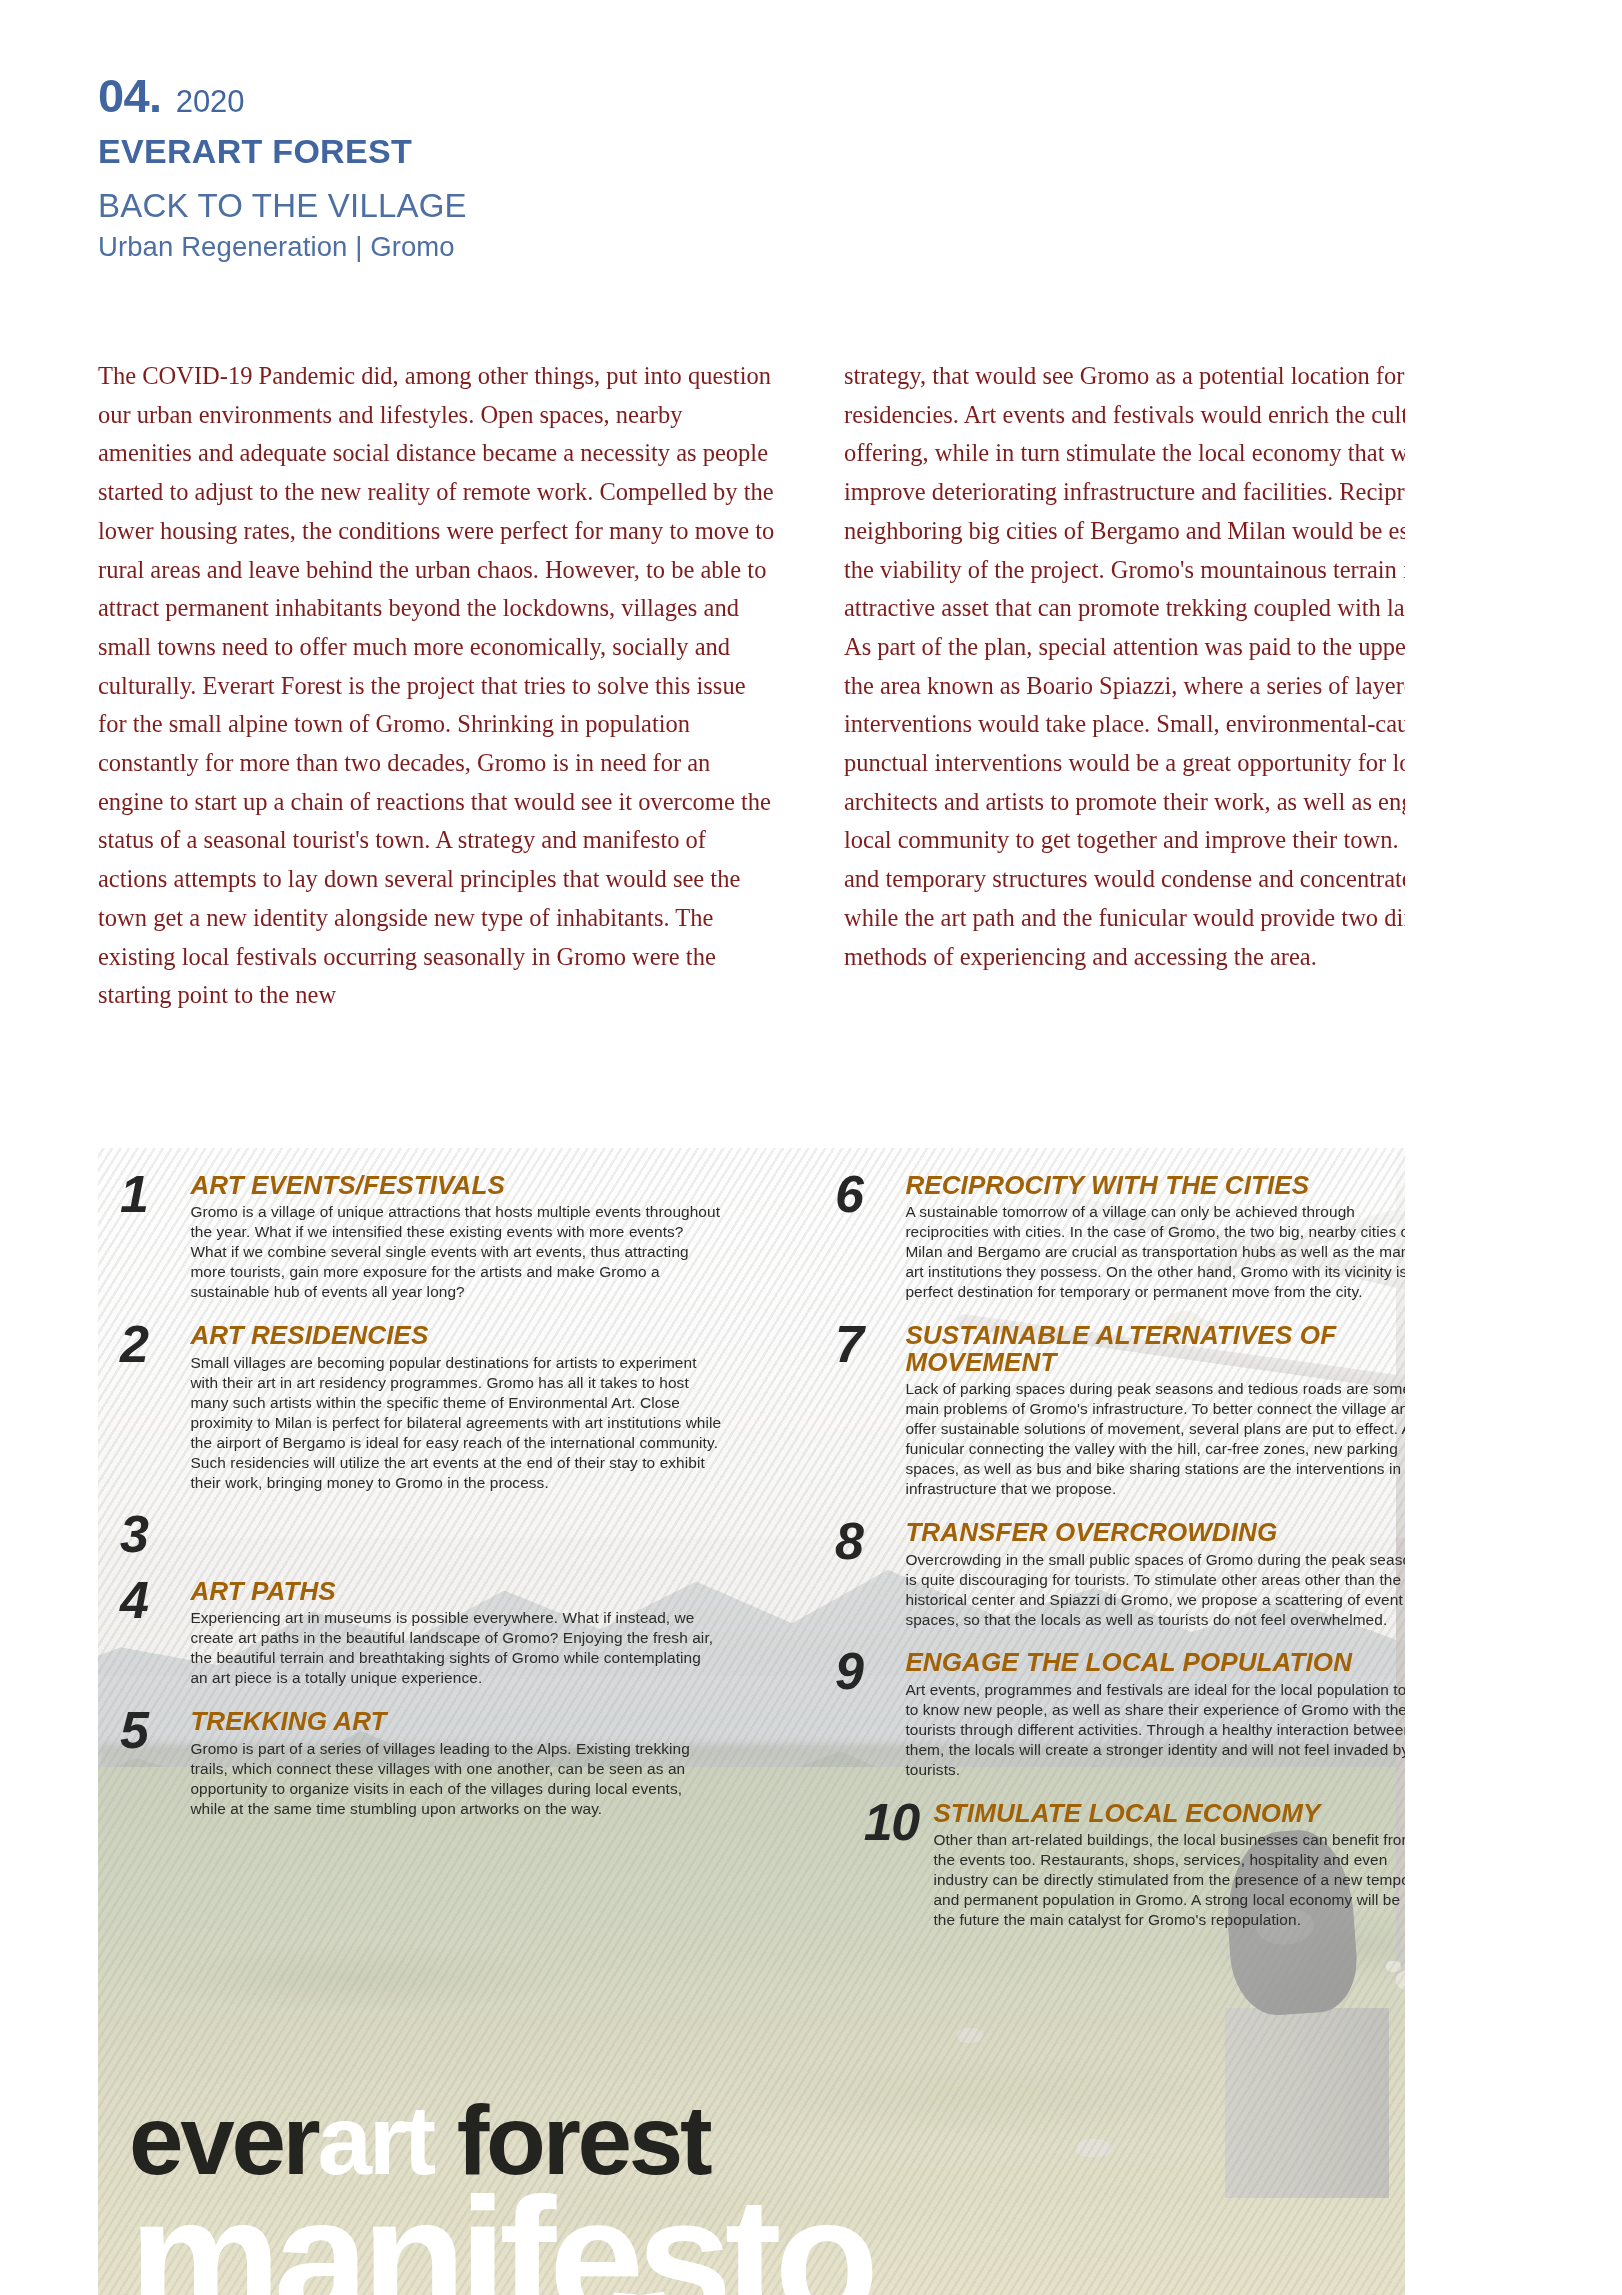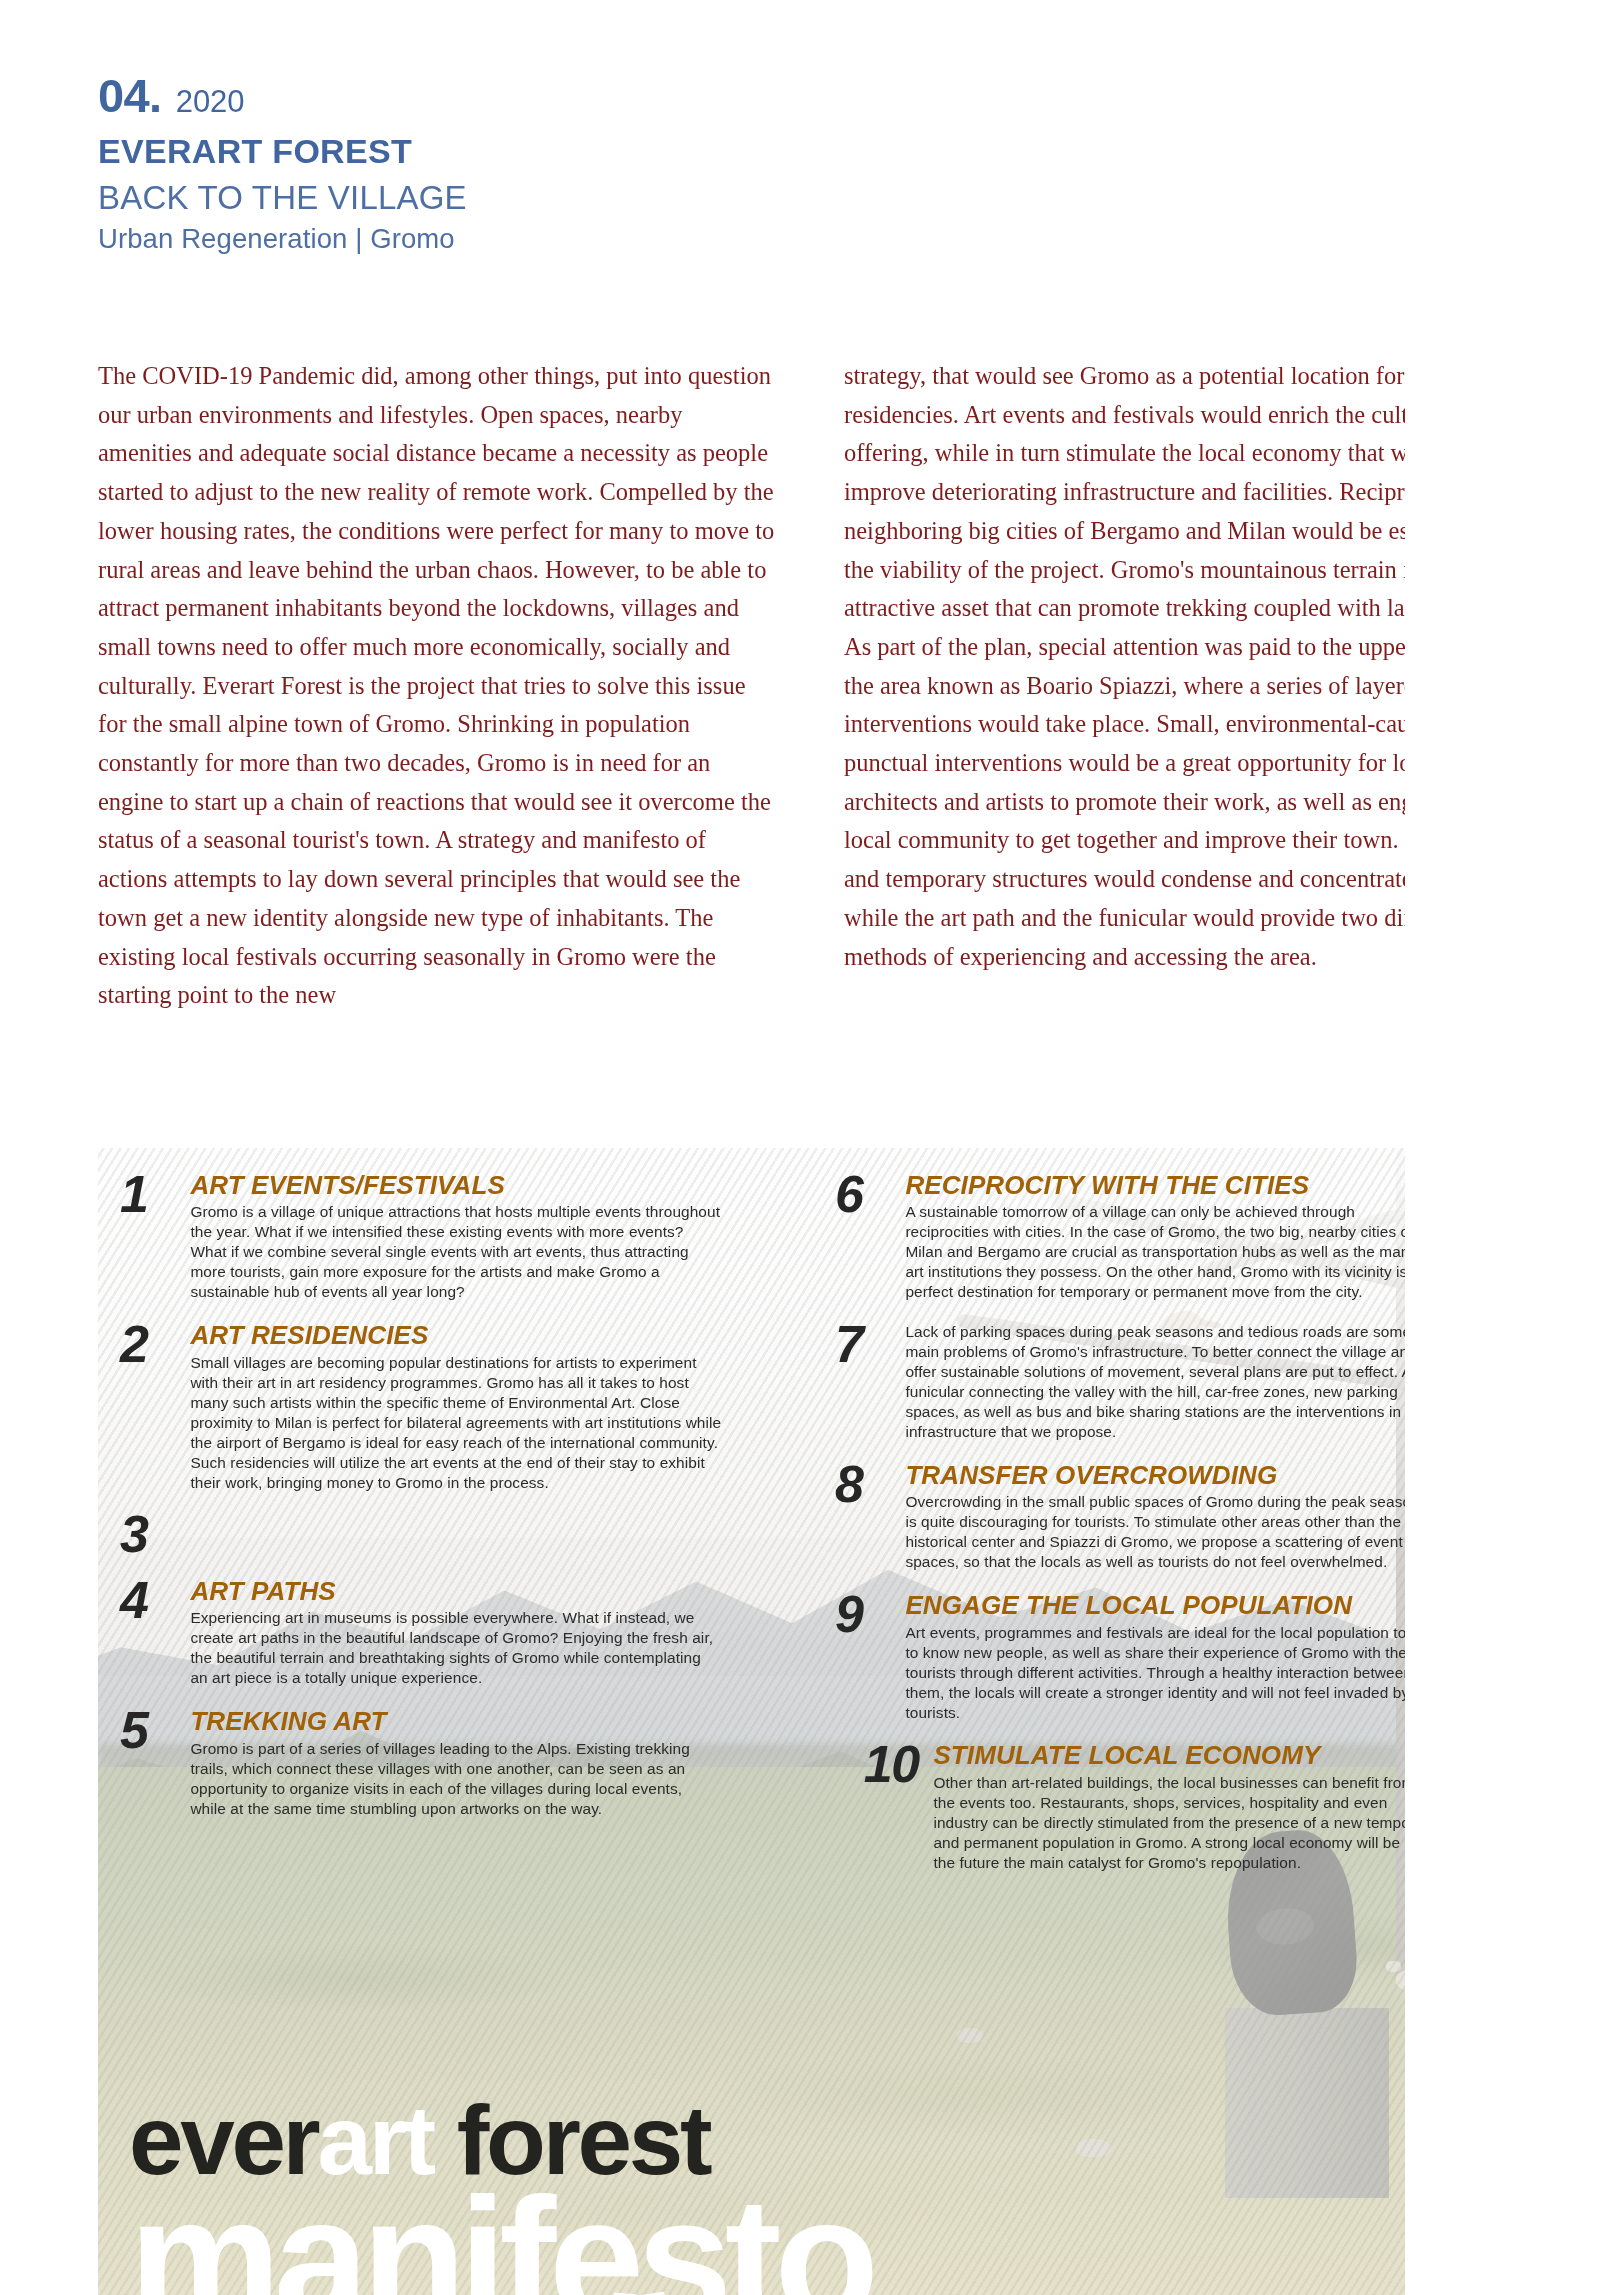--- a/index.html
+++ b/index.html
@@ -18,21 +18,21 @@
   .proj-num{
     font-size:47px;font-weight:700;color:#41659E;letter-spacing:-0.7px;line-height:1;
   }
   .proj-year{font-size:31px;font-weight:400;color:#41659E;line-height:1;}
   .proj-title{
     font-size:34px;font-weight:700;color:#41659E;letter-spacing:0.3px;
     margin-top:14.4px;line-height:1.08;
   }
   .proj-sub{
     font-size:33px;font-weight:400;color:#4E6FA3;letter-spacing:0.2px;
-    margin-top:10px;line-height:1.1;
+    margin-top:18px;line-height:1.1;
   }
   .proj-meta{
     font-size:27.5px;font-weight:400;color:#4E6FA3;letter-spacing:0.1px;
     margin-top:7.9px;line-height:1.1;
   }
 
   
   .cols{
     position:absolute;left:98px;top:357px;width:1427px;
     display:flex;gap:65px;
@@ -293,20 +293,21 @@
           <div class="item-num">6</div>
           <div class="item-body">
             <div class="item-title">RECIPROCITY WITH THE CITIES</div>
             <div class="item-text">A sustainable tomorrow of a village can only be achieved through reciprocities with cities. In the case of Gromo, the two big, nearby cities of Milan and Bergamo are crucial as transportation hubs as well as the many art institutions they possess. On the other hand, Gromo with its vicinity is a perfect destination for temporary or permanent move from the city.</div>
           </div>
         </div>
 
         <div class="item">
           <div class="item-num">7</div>
           <div class="item-body">
+            <div class="item-title">SUSTAINABLE ALTERNATIVES OF MOVEMENT</div>
             <div class="item-text">Lack of parking spaces during peak seasons and tedious roads are some main problems of Gromo's infrastructure. To better connect the village and offer sustainable solutions of movement, several plans are put to effect. A funicular connecting the valley with the hill, car-free zones, new parking spaces, as well as bus and bike sharing stations are the interventions in infrastructure that we propose.</div>
           </div>
         </div>
 
         <div class="item">
           <div class="item-num">8</div>
           <div class="item-body">
             <div class="item-title">TRANSFER OVERCROWDING</div>
             <div class="item-text">Overcrowding in the small public spaces of Gromo during the peak seasons is quite discouraging for tourists. To stimulate other areas other than the historical center and Spiazzi di Gromo, we propose a scattering of event spaces, so that the locals as well as tourists do not feel overwhelmed.</div>
           </div>

